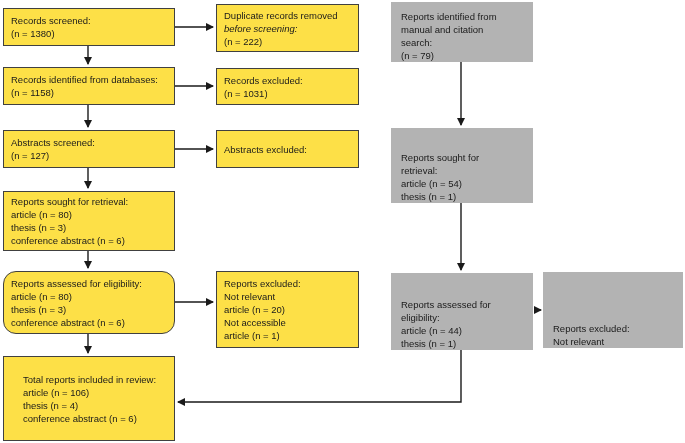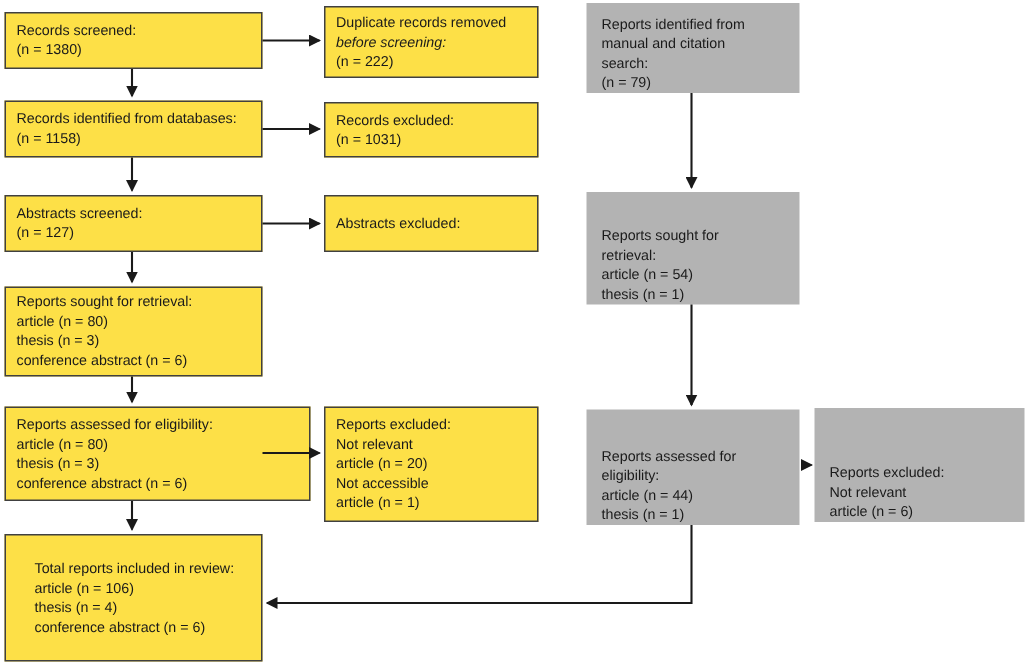--- a/index.html
+++ b/index.html
@@ -72,21 +72,21 @@
     <span class="line">(n = 127)</span>
   </div>
 
   <div class="box white-box" style="left:3px; top:191px; width:172px; height:60px;">
     <span class="line">Reports sought for retrieval:</span>
     <span class="line">article (n = 80)</span>
     <span class="line">thesis (n = 3)</span>
     <span class="line">conference abstract (n = 6)</span>
   </div>
 
-  <div class="box white-box" style="left:3px; top:271px; width:204px; height:63px;">
+  <div class="box white-box" style="left:3px; top:271px; width:172px; height:63px;border-radius:13px;">
     <span class="line">Reports assessed for eligibility:</span>
     <span class="line">article (n = 80)</span>
     <span class="line">thesis (n = 3)</span>
     <span class="line">conference abstract (n = 6)</span>
   </div>
 
   <div class="box white-box" style="left:3px; top:356px; width:172px; height:85px;padding-left:19px;">
     <span class="line">Total reports included in review:</span>
     <span class="line">article (n = 106)</span>
     <span class="line">thesis (n = 4)</span>
@@ -133,21 +133,20 @@
   <div class="box gray-box" style="left:391px; top:273px; width:142px; height:77px;">
     <span class="line">Reports assessed for</span>
     <span class="line">eligibility:</span>
     <span class="line">article (n = 44)</span>
     <span class="line">thesis (n = 1)</span>
   </div>
 
   <div class="box gray-box" style="left:543px; top:272px; width:140px; height:76px;">
     <span class="line">Reports excluded:</span>
     <span class="line">Not relevant</span>
-    <span class="line">article (n = 6)</span>
   </div>
 
   <svg class="arrows" viewBox="0 0 685 443" xmlns="http://www.w3.org/2000/svg">
     <defs>
       <marker id="ah" markerWidth="8" markerHeight="8" refX="7" refY="4" orient="auto" markerUnits="userSpaceOnUse">
         <path d="M0,0 L8,4 L0,8 Z" fill="#1a1a1a"></path>
       </marker>
     </defs>
     <g stroke="#1a1a1a" stroke-width="1.4" fill="none">
       <path d="M88,46 L88,64" marker-end="url(#ah)"></path>

